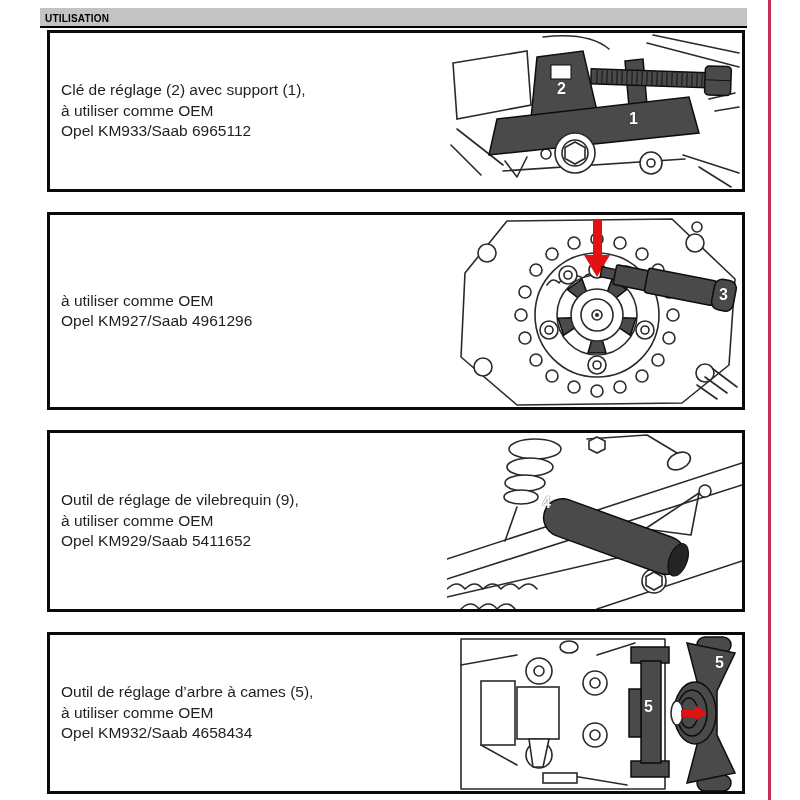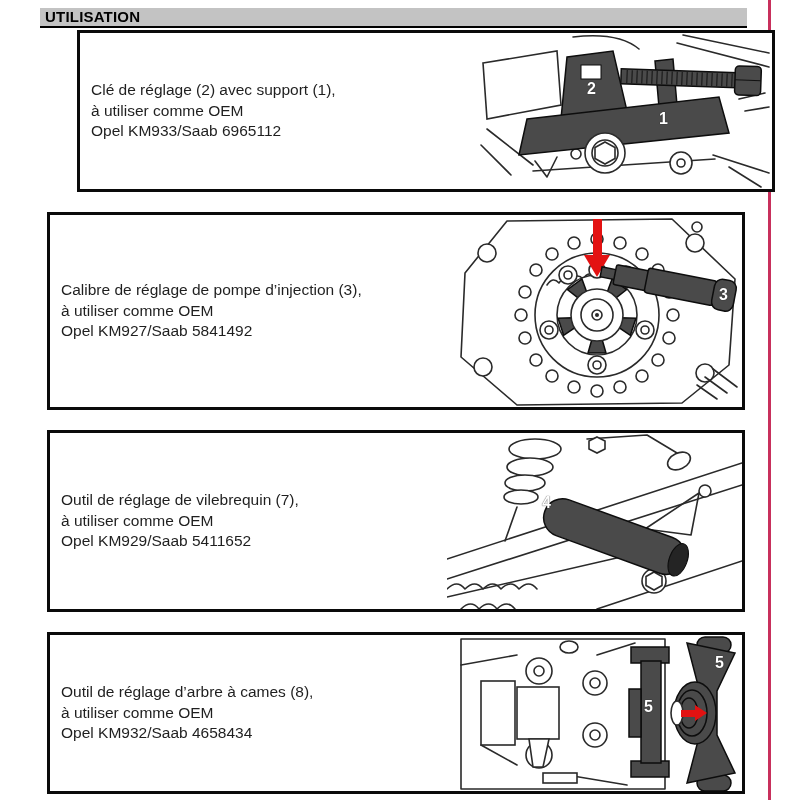--- a/index.html
+++ b/index.html
@@ -5,23 +5,23 @@
   html,body{margin:0;padding:0;}
   body{
     width:800px;height:800px;position:relative;background:#ffffff;
     font-family:"Liberation Sans", sans-serif;overflow:hidden;
   }
   .accent-line{position:absolute;top:0;left:768px;width:3px;height:800px;background:var(--accent-line,#c8305c);}
   .header-bar{
     position:absolute;left:40px;top:8px;width:707px;height:20px;box-sizing:border-box;
     background:var(--header-bg,#c3c3c3);border-bottom:2px solid #000;
   }
-  .header-bar span{display:inline-block;font-size:15px;font-weight:bold;color:#000;padding-left:5px;line-height:18px;letter-spacing:.2px;}
+  .header-bar span{display:inline-block;font-size:10px;font-weight:bold;color:#000;padding-left:5px;line-height:18px;letter-spacing:.2px;}
   .box{position:absolute;left:47px;width:698px;box-sizing:border-box;border:3px solid #0a0a0a;background:#fff;}
-  .box1{top:30px;height:162px;margin-left:30px;}
+  .box1{top:30px;height:162px;}
   .box2{top:212px;height:198px;}
   .box3{top:430px;height:182px;}
   .box4{top:632px;height:162px;}
   .textblock{position:absolute;left:11px;top:0;bottom:0;width:400px;display:flex;flex-direction:column;justify-content:center;}
   .tline{font-size:15.5px;line-height:20.5px;color:#1f1f1f;white-space:nowrap;}
   .figure{position:absolute;right:0;top:0;bottom:0;width:295px;}
   .figure svg{display:block;}
   .figlabel{position:absolute;color:#fff;font-weight:bold;font-size:16px;line-height:16px;text-shadow:0 0 1px #000;}
   
   .ln{fill:none;stroke:#2a2a2a;stroke-width:1.6;stroke-linecap:round;stroke-linejoin:round;}
@@ -76,23 +76,22 @@
           <circle class="wf" cx="204" cy="130" r="4"></circle>
       </g>
     </svg>
     <span class="figlabel" style="left:110px;top:48px;">2</span>
     <span class="figlabel" style="left:182px;top:78px;">1</span>
   </div>
 </div>
 
 <div class="box box2">
   <div class="textblock">
-    <div class="tline">Calibre de réglage de pompe d’injection (3),</div>
-    <div class="tline">à utiliser comme OEM</div>
-    <div class="tline">Opel KM927/Saab 5841492</div>
+    <div class="tline">à utiliser comme OEM</div>
+    <div class="tline">Opel KM927/Saab 4961296</div>
   </div>
   <div class="figure">
     <svg width="295" height="192" viewBox="0 0 295 192">
       <path class="ln" d="M60 6 L225 4 L288 64 L282 150 L235 188 L70 190 L14 142 L18 58 Z"></path>
       <circle class="wf" cx="40" cy="38" r="9"></circle>
         <circle class="wf" cx="248" cy="28" r="9"></circle>
       <circle class="wf" cx="258" cy="158" r="9"></circle>
         <circle class="wf" cx="36" cy="152" r="9"></circle>
       <circle class="wf" cx="250" cy="12" r="5"></circle>
       <path class="ln" d="M250 170 l20 14 M258 162 l22 16 M266 154 l24 18"></path>
@@ -153,21 +152,21 @@
         <rect class="tool" x="200" y="45" width="70" height="25" rx="3"></rect>
         <rect class="tool" x="268" y="42" width="22" height="31" rx="8"></rect>
       </g>
     </svg>
     <span class="figlabel" style="left:272px;top:72px;">3</span>
   </div>
 </div>
 
 <div class="box box3">
   <div class="textblock">
-    <div class="tline">Outil de réglage de vilebrequin (7),</div>
+    <div class="tline">Outil de réglage de vilebrequin (9),</div>
     <div class="tline">à utiliser comme OEM</div>
     <div class="tline">Opel KM929/Saab 5411652</div>
   </div>
   <div class="figure">
     <svg width="295" height="176" viewBox="0 0 295 176">
       <path class="ln" d="M0 126 L295 30 M0 146 L295 52 M0 164 L200 118 M150 176 L295 128"></path>
       <ellipse class="wf" cx="88" cy="16" rx="26" ry="10"></ellipse>
       <ellipse class="wf" cx="83" cy="34" rx="23" ry="9"></ellipse>
       <ellipse class="wf" cx="78" cy="50" rx="20" ry="8"></ellipse>
       <ellipse class="wf" cx="74" cy="64" rx="17" ry="7"></ellipse>
@@ -184,21 +183,21 @@
         <rect class="tool" x="98" y="60" width="148" height="38" rx="19"></rect>
         <ellipse cx="240" cy="79" rx="9" ry="17" fill="#242424" stroke="#0d0d0d"></ellipse>
       </g>
     </svg>
     <span class="figlabel" style="left:95px;top:62px;">4</span>
   </div>
 </div>
 
 <div class="box box4">
   <div class="textblock">
-    <div class="tline">Outil de réglage d’arbre à cames (8),</div>
+    <div class="tline">Outil de réglage d’arbre à cames (5),</div>
     <div class="tline">à utiliser comme OEM</div>
     <div class="tline">Opel KM932/Saab 4658434</div>
   </div>
   <div class="figure">
     <svg width="295" height="156" viewBox="0 0 295 156">
       <rect class="ln" x="14" y="4" width="204" height="150" fill="none"></rect>
       <path class="ln" d="M14 30 L70 20 M150 20 L188 8 M120 140 L180 150 M34 110 L70 130"></path>
       <ellipse class="wf" cx="122" cy="12" rx="9" ry="6"></ellipse>
       <rect class="wf" x="34" y="46" width="34" height="64"></rect>
       <rect class="wf" x="70" y="52" width="42" height="52"></rect>

